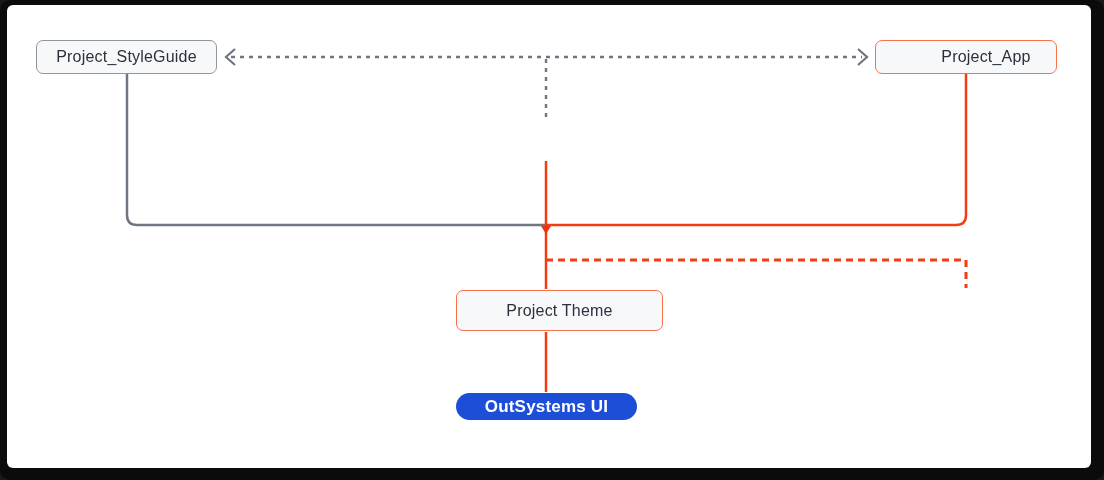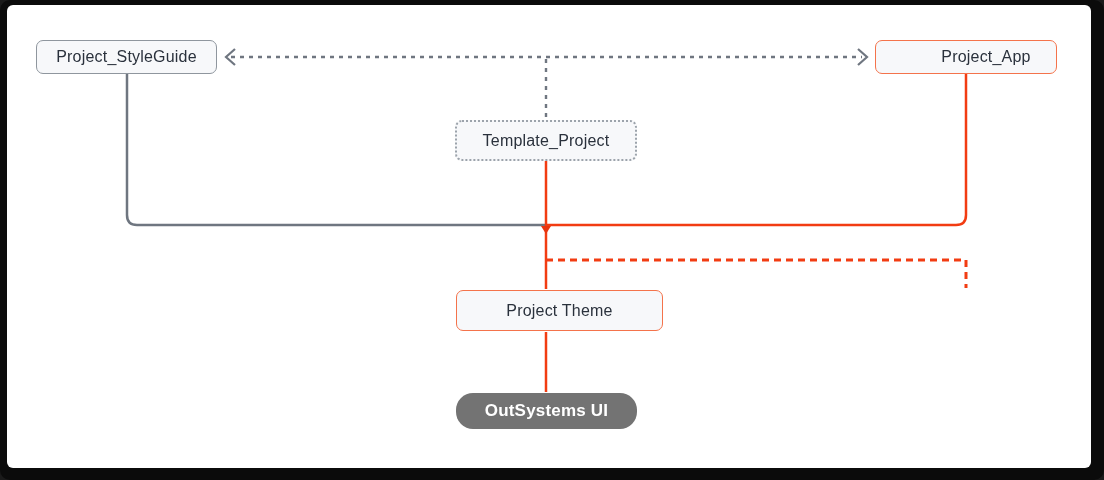--- a/index.html
+++ b/index.html
@@ -38,22 +38,22 @@
     background: #f7f8fa;
     border-radius: 7px;
     white-space: nowrap;
   }
   .node-styleguide { left: 36px;  top: 40px;  width: 181px; height: 34px; border: 1.5px solid #8f969e; }
   .node-app        { left: 875px; top: 40px;  width: 182px; height: 34px; border: 1.5px solid #f4734b; padding-left: 40px; }
   .node-template   { left: 455px; top: 120px; width: 182px; height: 41px; border: 2px dotted #9ca3ab; }
   .node-theme      { left: 456px; top: 290px; width: 207px; height: 41px; border: 1.5px solid #f4734b; }
   .node-pattern    { left: 875px; top: 290px; width: 182px; height: 40px; border: 1.5px solid #f4734b; }
   .node-osui {
-    left: 456px; top: 393px; width: 181px; height: 36px;
-    background: #737373; border: none; color: #ffffff;
+    left: 456px; top: 393px; width: 181px; height: 27px;
+    background: #1d4ed8; border: none; color: #ffffff;
     font-weight: bold; font-size: 17px; border-radius: 17px;
   }
 </style>
 </head>
 <body>
 
 <div class="frame">
   <div class="canvas"></div>
 
   <svg class="wires" viewBox="0 0 1104 480" aria-hidden="true">
@@ -77,23 +77,20 @@
   </svg>
 
   <div class="node node-styleguide">
     <span>Project_StyleGuide</span>
   </div>
 
   <div class="node node-app">
     <span>Project_App</span>
   </div>
 
-  <div class="node node-template">
-    <span>Template_Project</span>
-  </div>
 
   <div class="node node-theme">
     <span>Project Theme</span>
   </div>
 
 
   <div class="node node-osui">
     <span>OutSystems UI</span>
   </div>
 </div>

